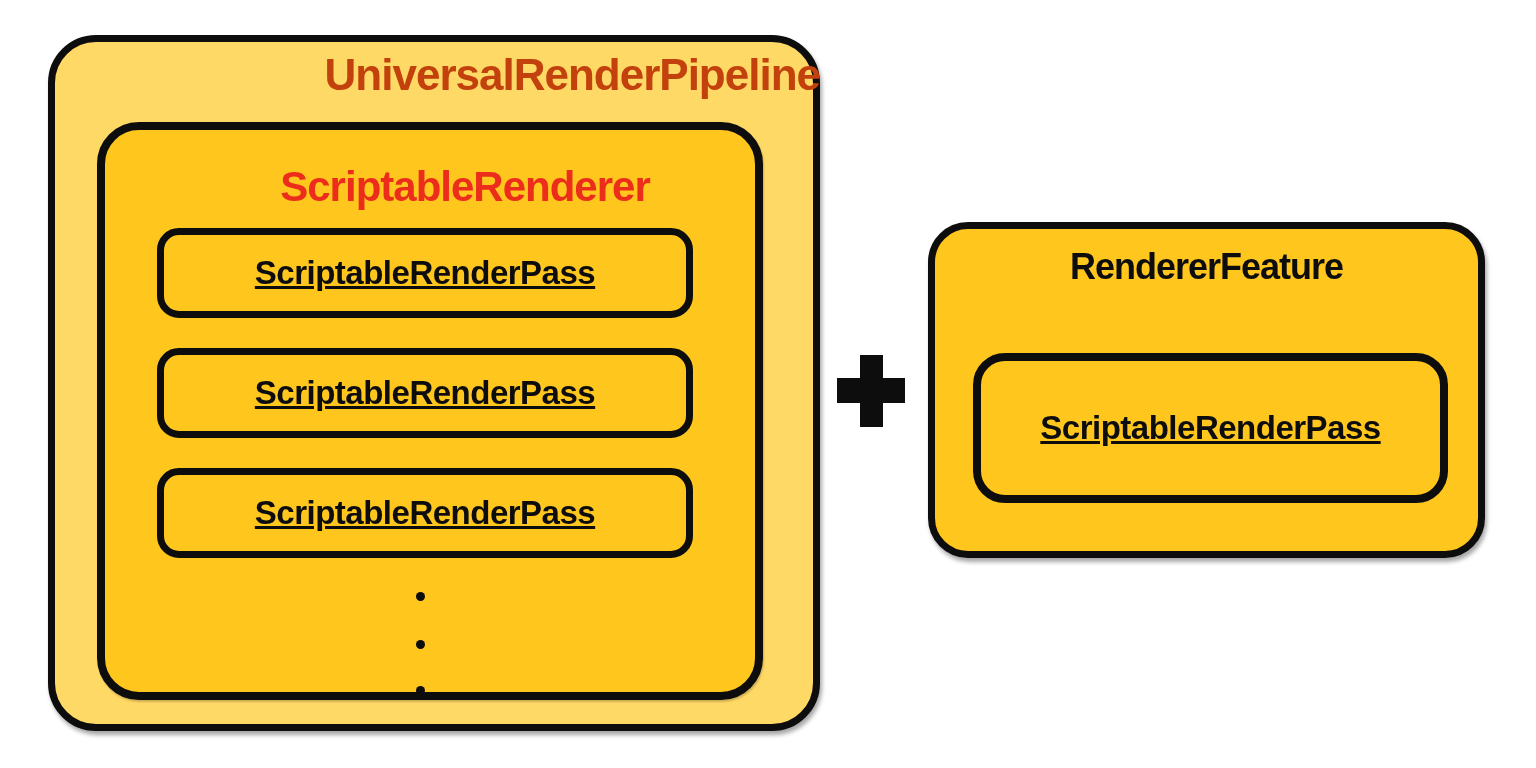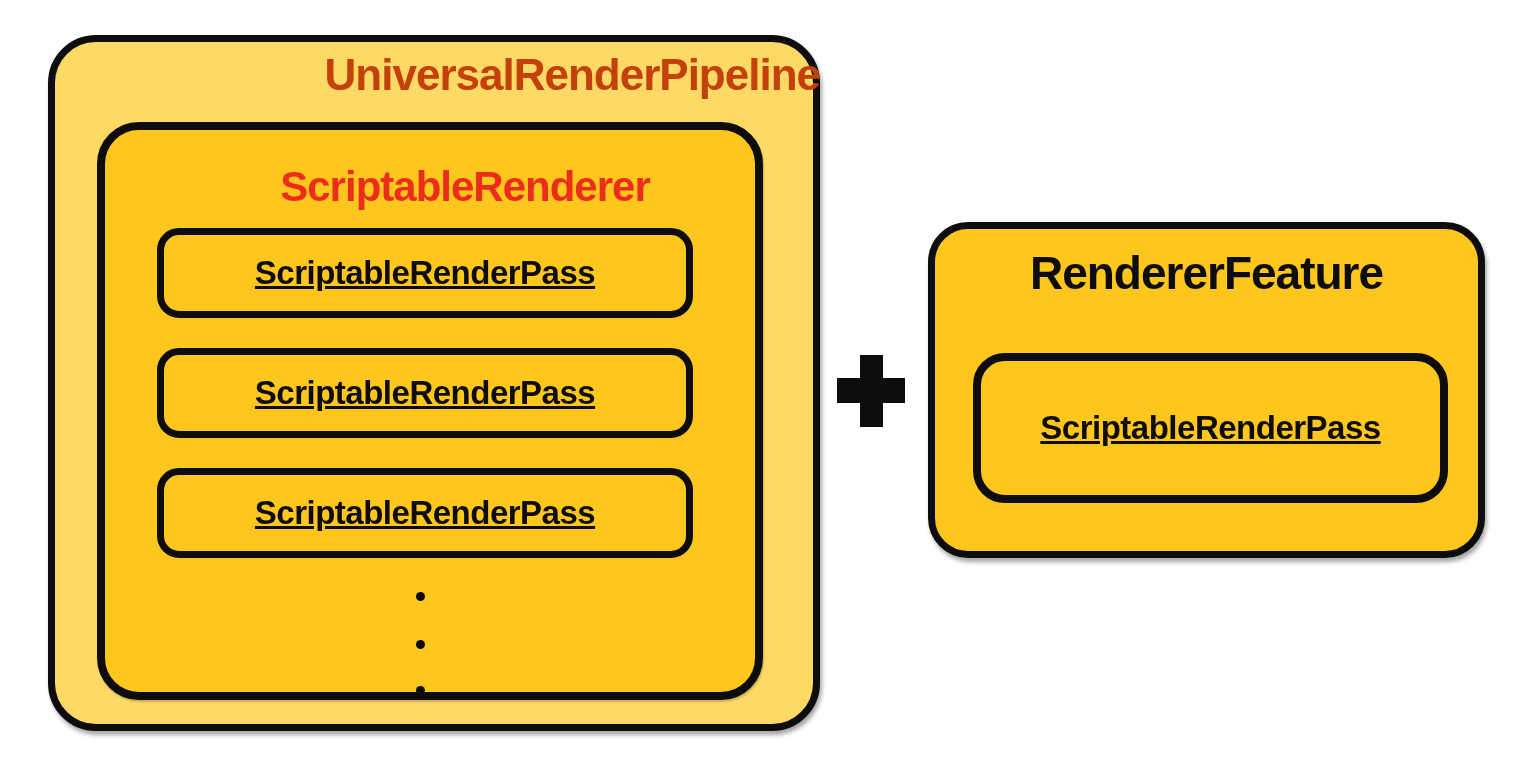--- a/index.html
+++ b/index.html
@@ -53,21 +53,21 @@
     position: absolute; left: 23px; top: 0; width: 23px; height: 72px; background: #0d0d0d;
   }
 
   .feature-box {
     left: 928px; top: 222px; width: 557px; height: 336px;
     background: #FFC61E; border-radius: 40px;
     box-shadow: 2px 4px 4px rgba(0,0,0,0.35);
   }
   .feature-title {
     position: absolute; left: 928px; top: 246px; width: 557px;
-    text-align: center; font-size: 46px; letter-spacing: -1px; color: #0d0d0d;
+    text-align: center; font-size: 36px; letter-spacing: -1px; color: #0d0d0d;
   }
   .feature-pass-box {
     left: 973px; top: 353px; width: 475px; height: 150px;
     background: #FFC61E; border-width: 8px; border-radius: 32px;
     display: flex; align-items: center; justify-content: center;
     font-size: 33px; letter-spacing: -0.5px; color: #0d0d0d;
   }
 </style>
 </head>
 <body>

